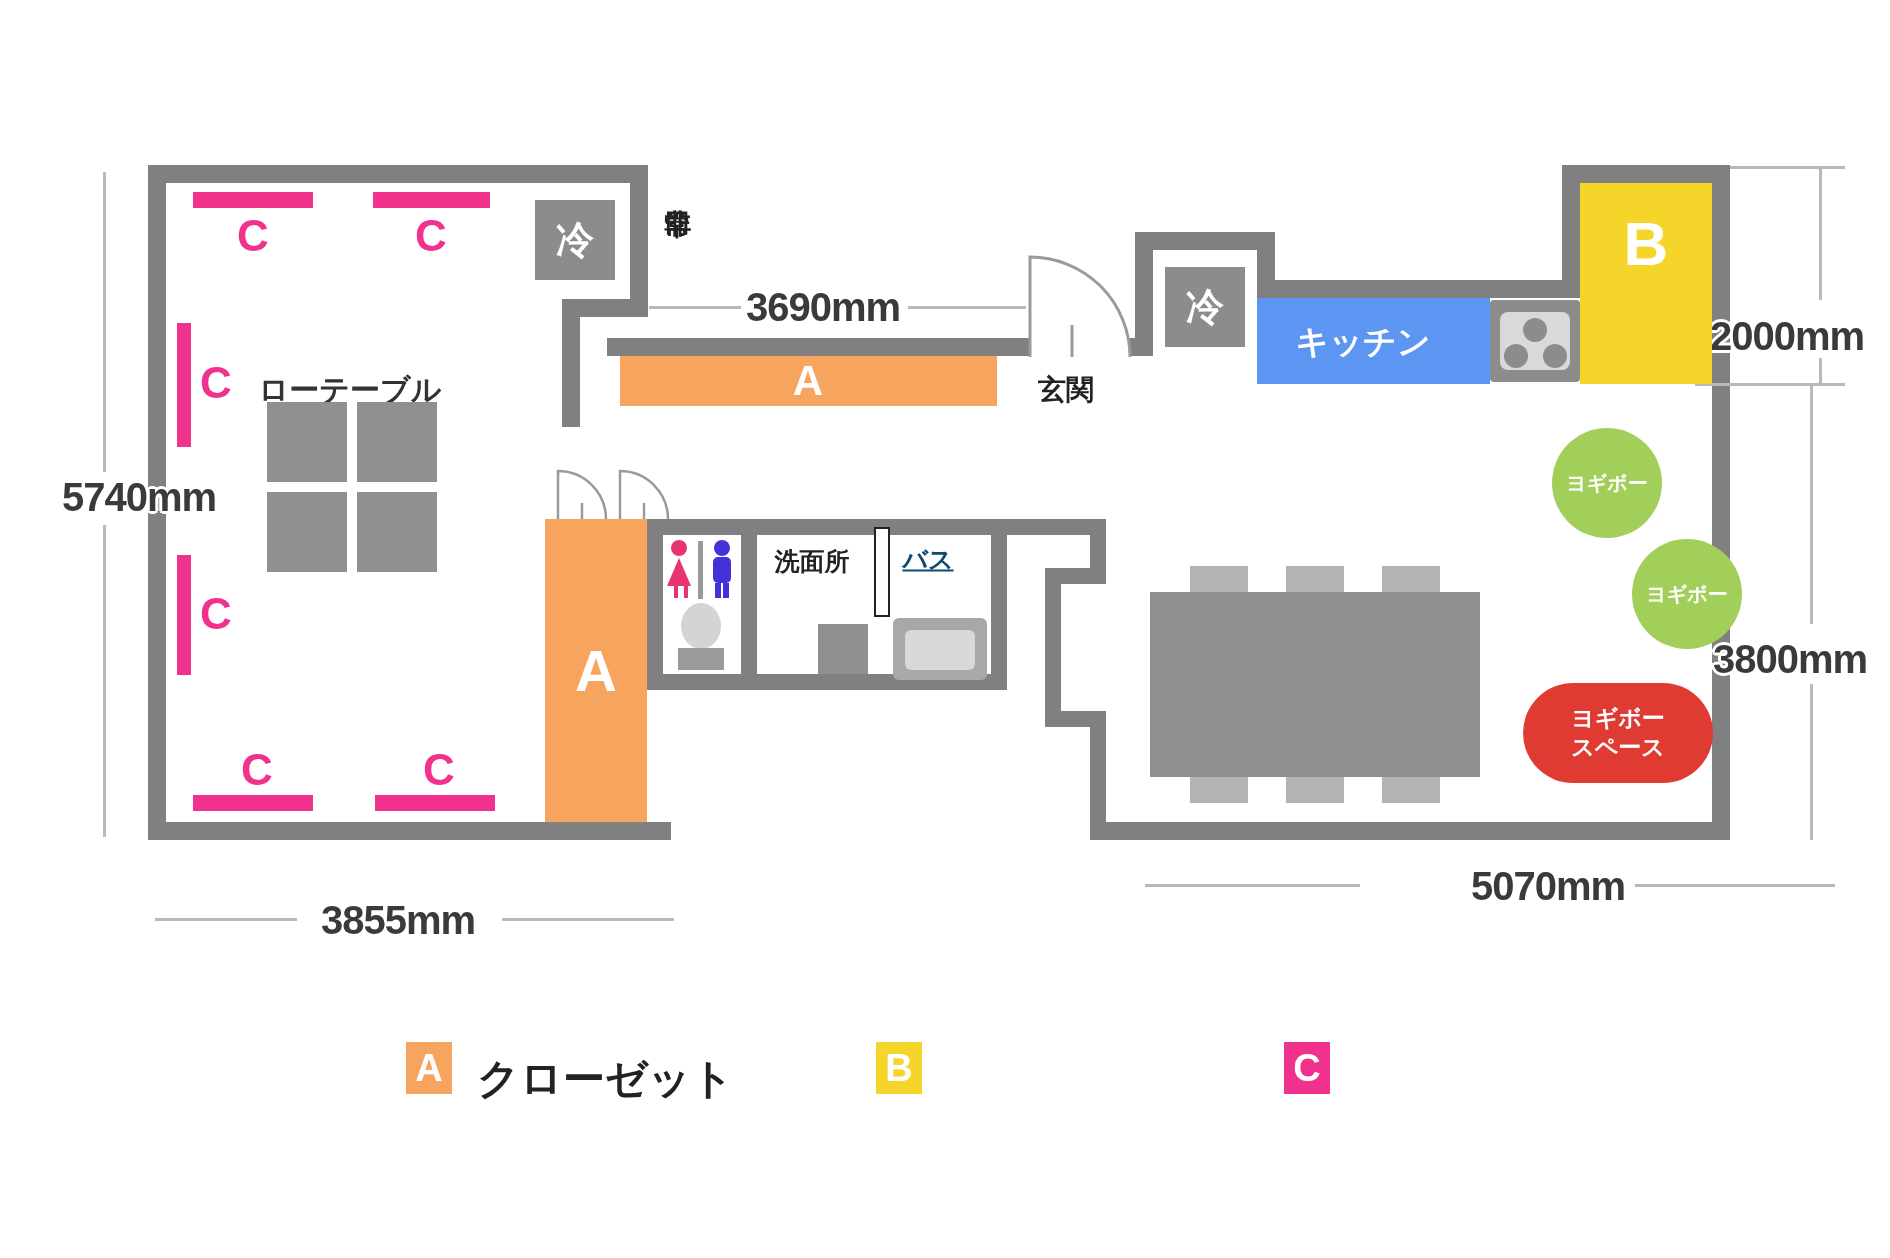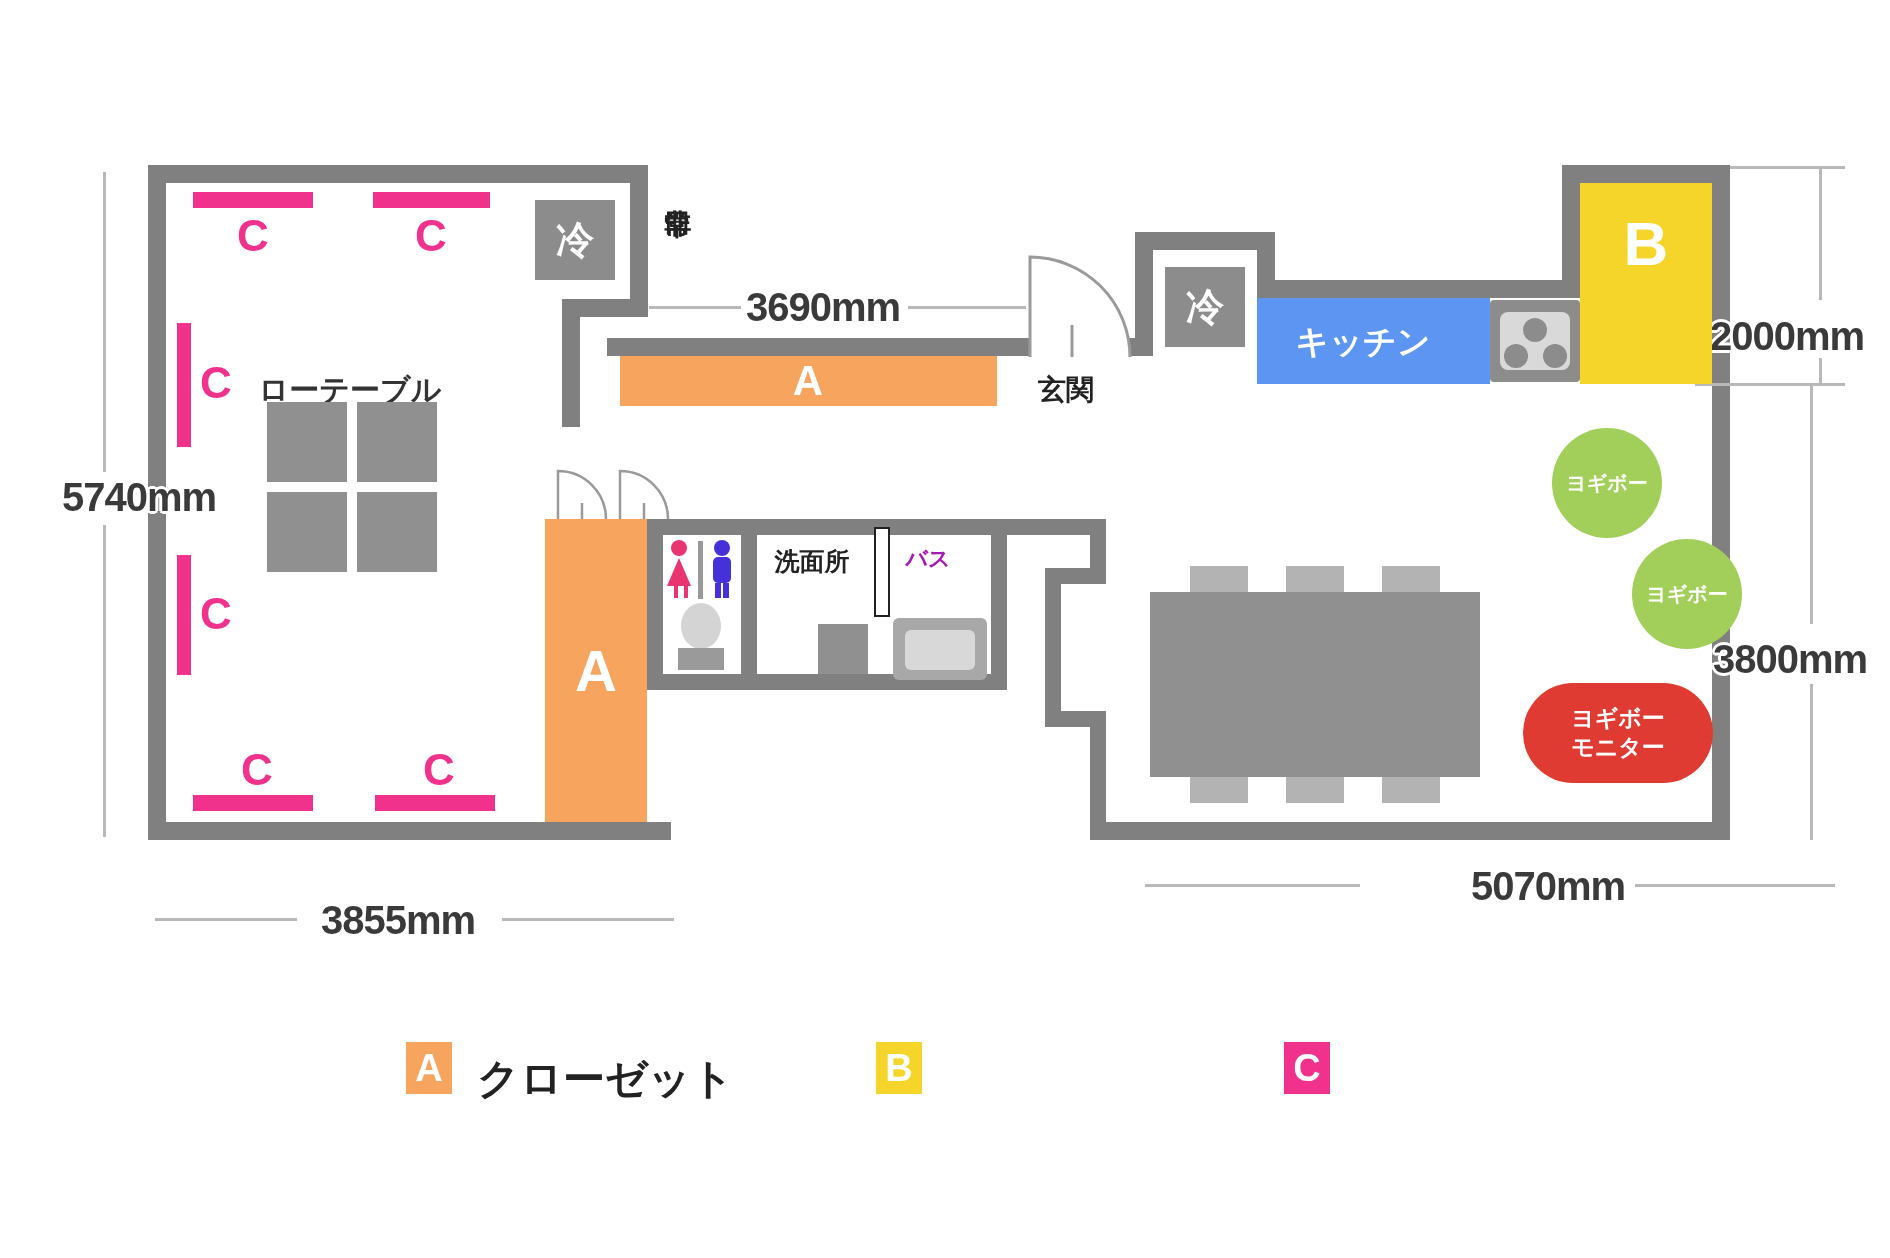--- a/index.html
+++ b/index.html
@@ -166,41 +166,41 @@
     </g>
     <ellipse cx="38" cy="90" rx="20" ry="23" fill="#d4d4d4"></ellipse>
     <rect x="15" y="112" width="46" height="22" fill="#9a9a9a"></rect>
   </svg>
 
   <div class="t dark" style="left:812px;top:561px;font-size:25px;color:#222;">洗面所</div>
   <div class="furn" style="left:818px;top:624px;width:50px;height:50px;"></div>
 
   <div class="abs" style="left:874px;top:527px;width:12px;height:86px;background:#fff;border:2px solid #222;"></div>
 
-  <div class="t dark" style="left:928px;top:559px;font-size:22px;color:#a21caf;">バス</div>
+  <div class="t dark" style="left:928px;top:559px;font-size:25px;color:#0c4a6e;text-decoration:underline;">バス</div>
   <div class="abs" style="left:893px;top:618px;width:94px;height:62px;background:#a8a8a8;border-radius:6px;"></div>
   <div class="abs" style="left:905px;top:630px;width:70px;height:40px;background:#d8d8d8;border-radius:6px;"></div>
 
   <div class="chair" style="left:1190px;top:566px;width:58px;height:26px;"></div>
   <div class="chair" style="left:1286px;top:566px;width:58px;height:26px;"></div>
   <div class="chair" style="left:1382px;top:566px;width:58px;height:26px;"></div>
   <div class="chair" style="left:1190px;top:777px;width:58px;height:26px;"></div>
   <div class="chair" style="left:1286px;top:777px;width:58px;height:26px;"></div>
   <div class="chair" style="left:1382px;top:777px;width:58px;height:26px;"></div>
   <div class="furn" style="left:1150px;top:592px;width:330px;height:185px;"></div>
 
   <div class="circle green" style="left:1552px;top:428px;width:110px;height:110px;">
     <span class="white" style="font-size:20px;font-weight:bold;">ヨギボー</span>
   </div>
   <div class="circle green" style="left:1632px;top:539px;width:110px;height:110px;">
     <span class="white" style="font-size:20px;font-weight:bold;">ヨギボー</span>
   </div>
   <div class="abs red" style="left:1523px;top:683px;width:190px;height:100px;border-radius:50px;display:flex;flex-direction:column;align-items:center;justify-content:center;line-height:1.25;">
     <span class="white" style="font-size:23px;font-weight:bold;">ヨギボー</span>
-    <span class="white" style="font-size:23px;font-weight:bold;">モニター</span>
+    <span class="white" style="font-size:23px;font-weight:bold;">スペース</span>
   </div>
 
   <div class="legend-chip orange" style="left:406px;top:1042px;">
     <span>A</span>
   </div>
   <div class="legend-label" style="left:477px;top:1069px;margin-top:10px;">クローゼット</div>
 
   <div class="legend-chip yellow" style="left:876px;top:1042px;">
     <span>B</span>
   </div>

